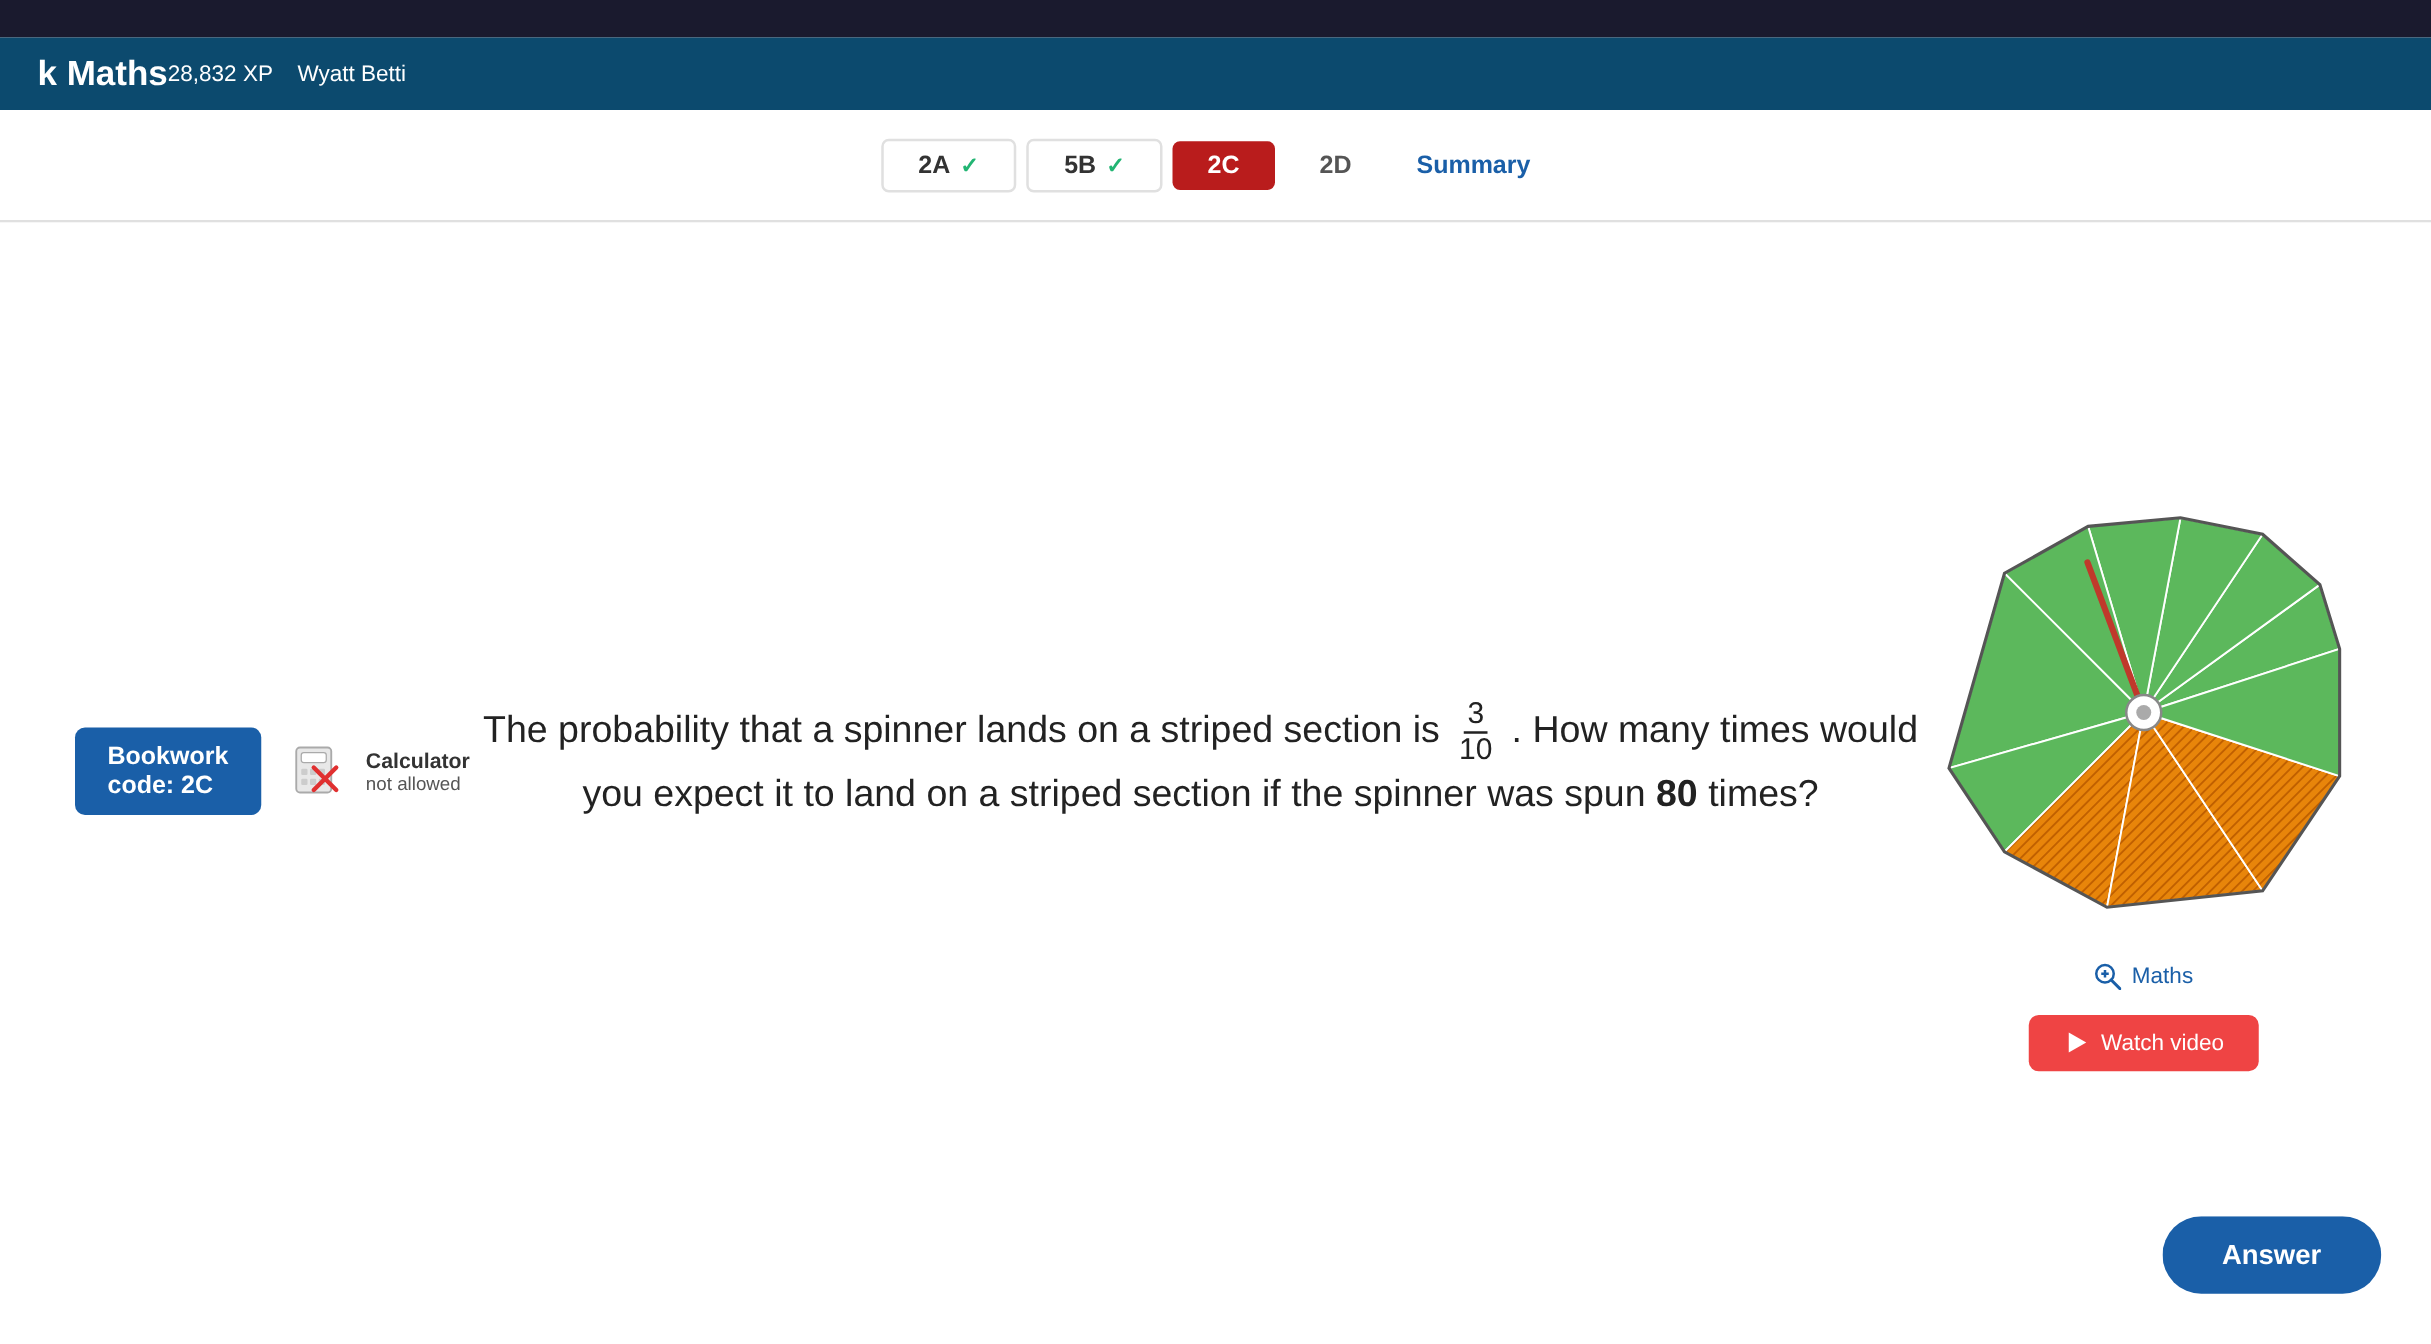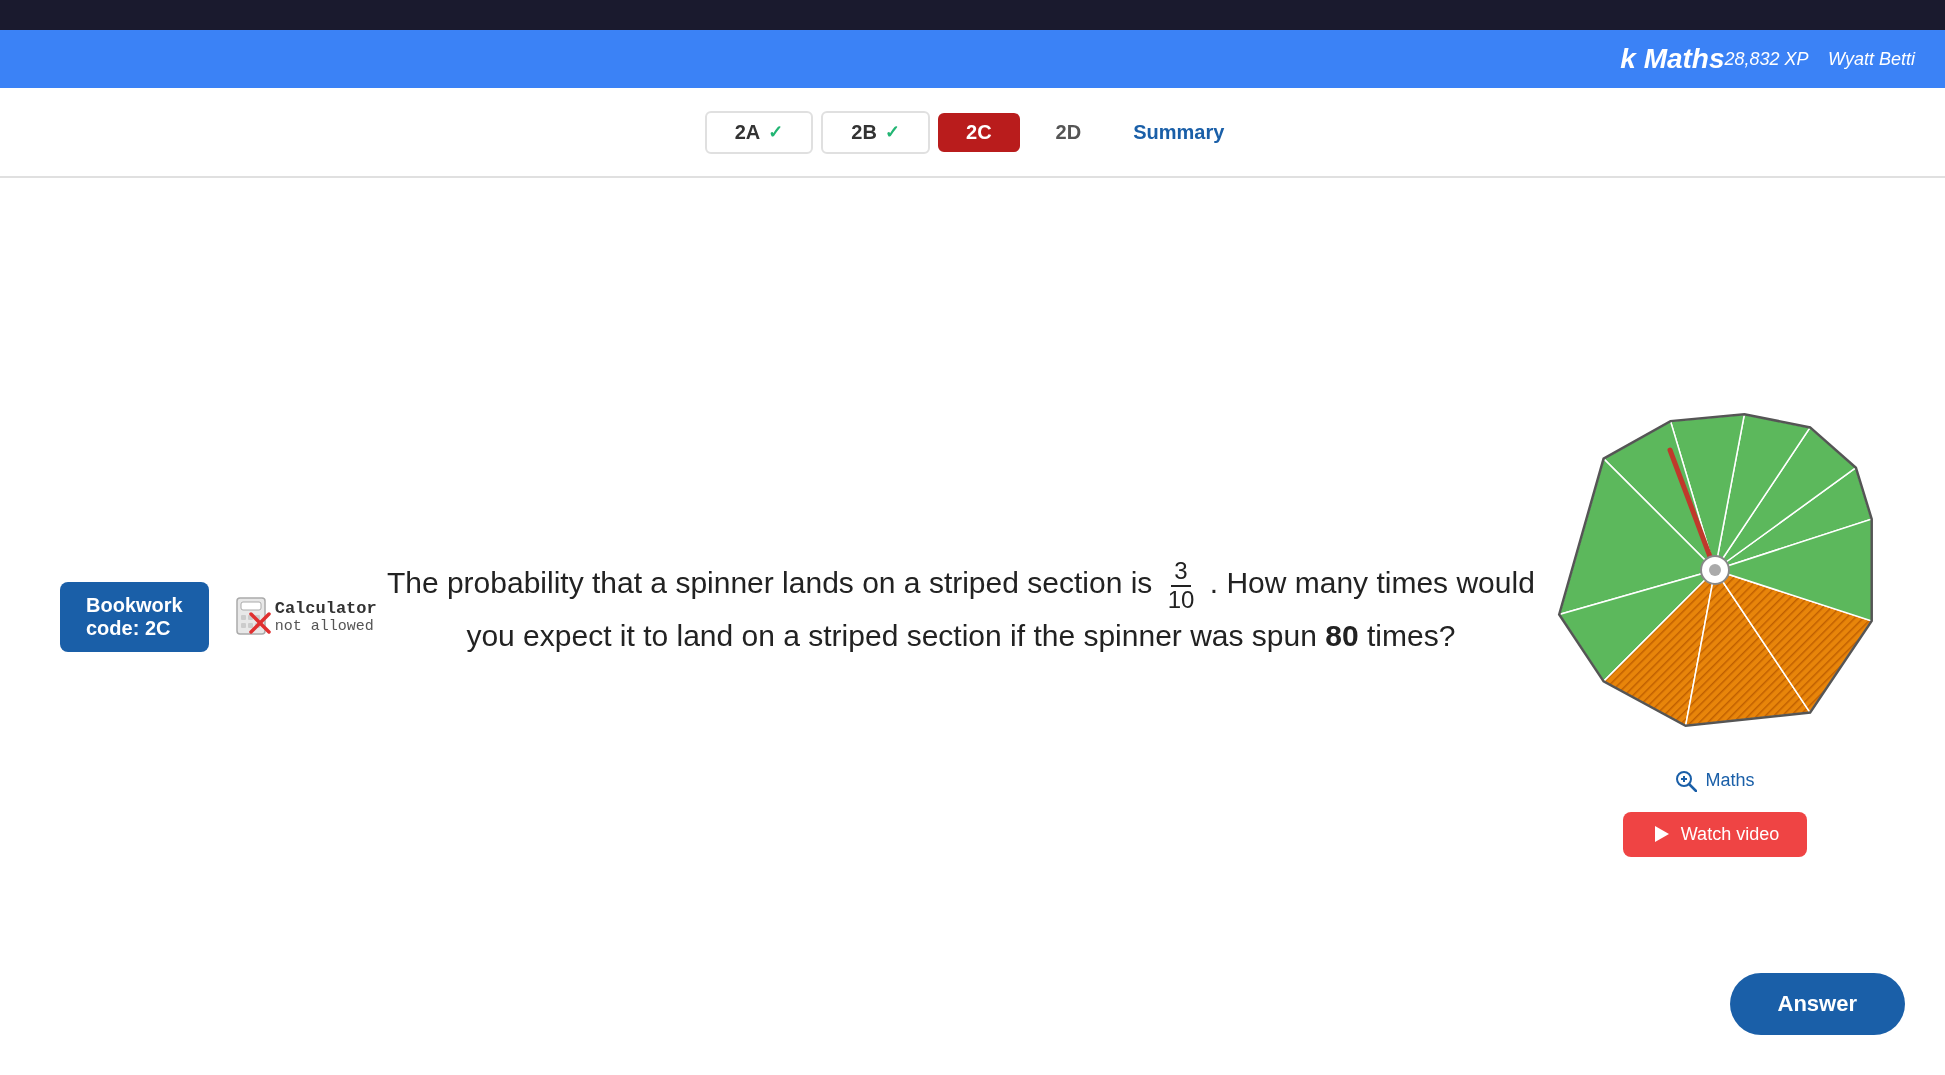--- a/index.html
+++ b/index.html
@@ -14,27 +14,26 @@
 
     
     .top-bar {
       background: #1a1a2e;
       height: 30px;
       width: 100%;
     }
 
     
     .header {
-      background: #3b82f6;
+      background: #0c4a6e;
       height: 58px;
       display: flex;
       align-items: center;
       padding: 0 30px;
-      justify-content: flex-end;
-      font-style: italic;
+      justify-content: flex-start;
     }
 
     .header-title {
       color: white;
       font-size: 28px;
       font-weight: bold;
     }
 
     .header-user {
       color: white;
@@ -111,24 +110,23 @@
       color: white;
       padding: 12px 26px;
       border-radius: 8px;
       font-size: 20px;
       font-weight: 600;
     }
 
     .calculator-info {
       display: flex;
       align-items: center;
-      gap: 0;
+      gap: 18px;
       font-size: 17px;
       color: #333;
-      font-family: Liberation Mono, monospace;
     }
 
     .calc-icon {
       width: 42px;
       height: 42px;
       position: relative;
       display: inline-flex;
       align-items: center;
       justify-content: center;
     }
@@ -229,21 +227,21 @@
     <span>Wyatt Betti</span>
   </span>
 </div>
 
 <div class="tab-bar">
   <div class="tab completed">
     <span>2A</span>
     <span class="check">✓</span>
   </div>
   <div class="tab completed">
-    <span>2B</span>
+    <span>5B</span>
     <span class="check">✓</span>
   </div>
   <div class="tab active">
     <span>2C</span>
   </div>
   <div class="tab inactive">
     <span>2D</span>
   </div>
   <div class="tab-summary">
     <span>Summary</span>

